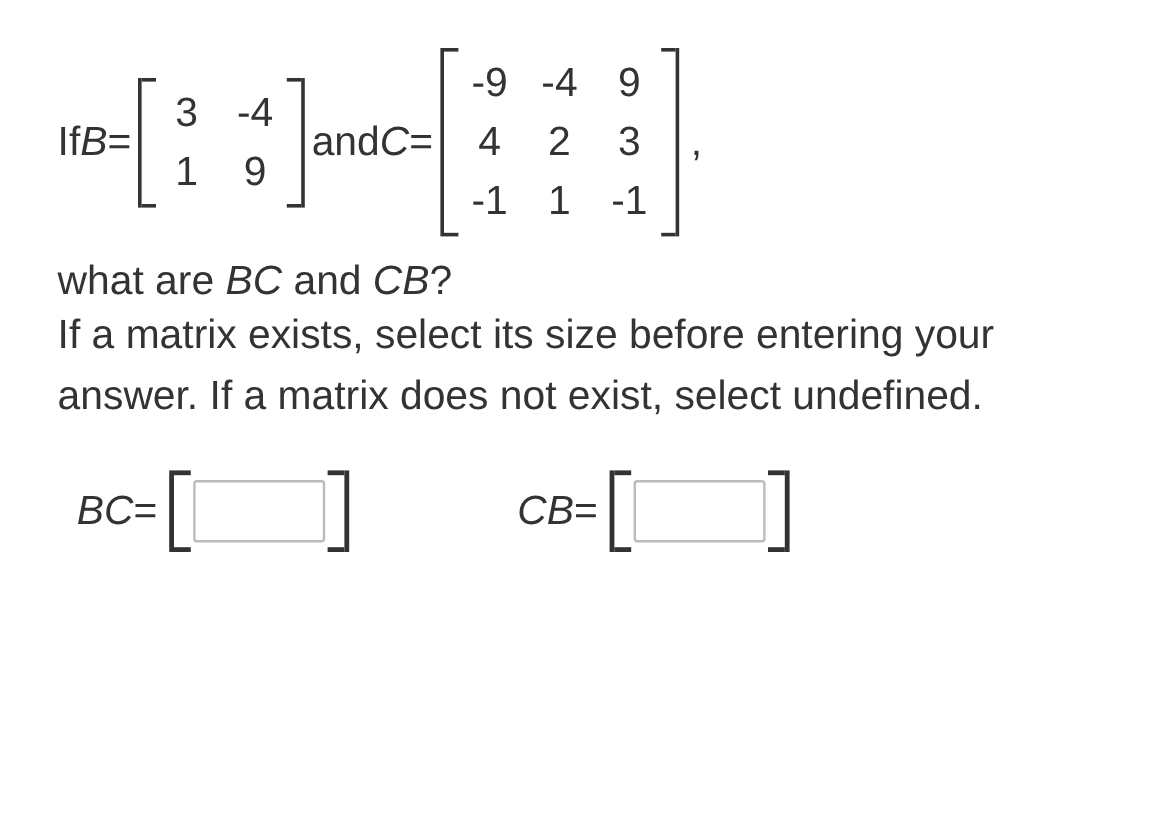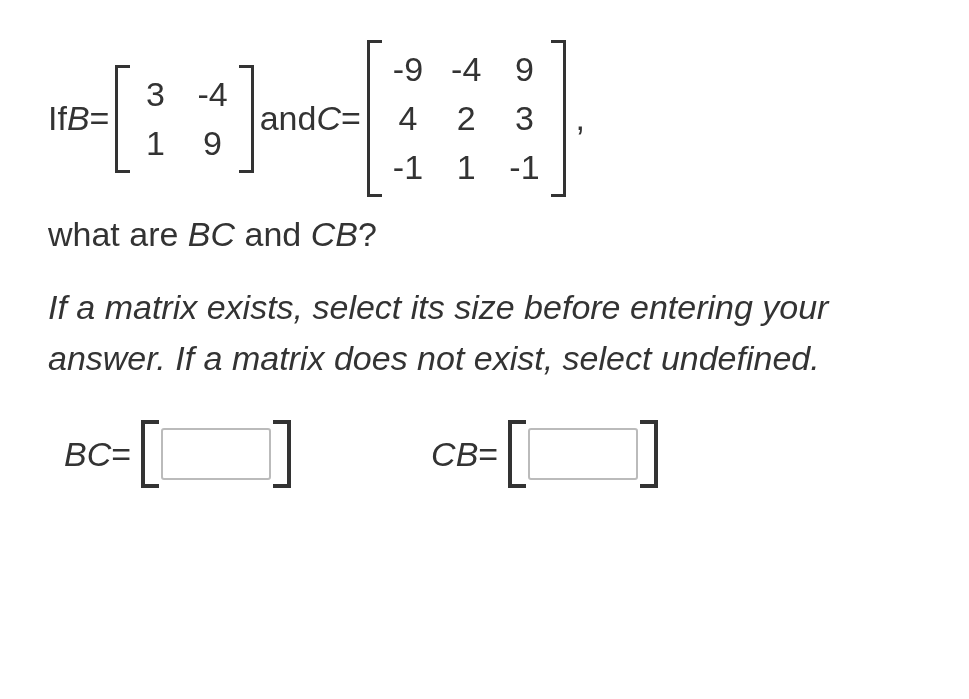--- a/index.html
+++ b/index.html
@@ -47,23 +47,22 @@
     .matrix-body {
       display: grid;
       padding: 10px 14px;
       column-gap: 28px;
       row-gap: 10px;
       align-items: center;
     }
     .mB { grid-template-columns: repeat(2, auto); }
     .mC { grid-template-columns: repeat(3, auto); }
     .mcell { text-align: center; min-width: 28px; }
-    .q2 { margin-bottom: 28px; }
+    .q2 { }
     .instruction {
-      font-style: italic;
       line-height: 1.5;
       margin-bottom: 36px;
     }
     .answers {
       display: flex;
       gap: 140px;
       align-items: center;
       padding-left: 16px;
     }
     .ans-group {

